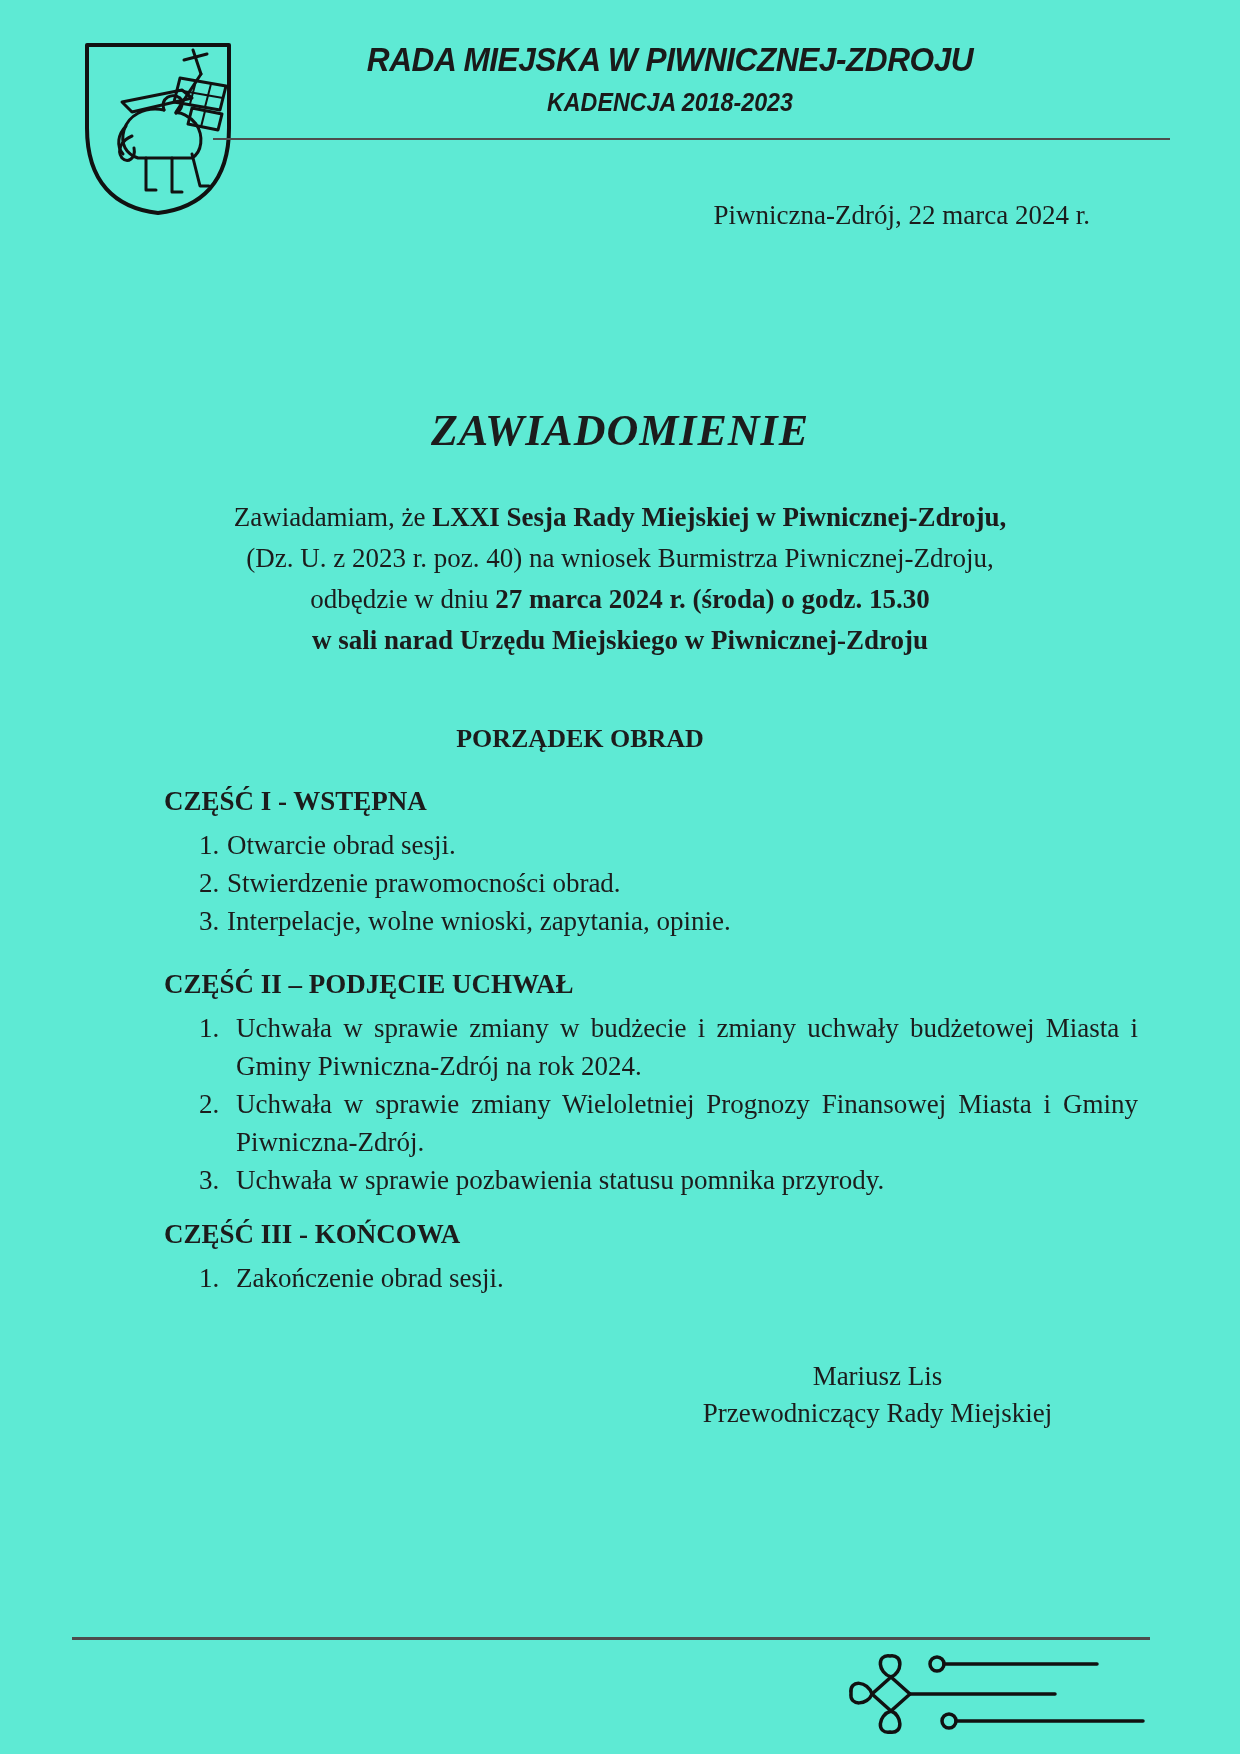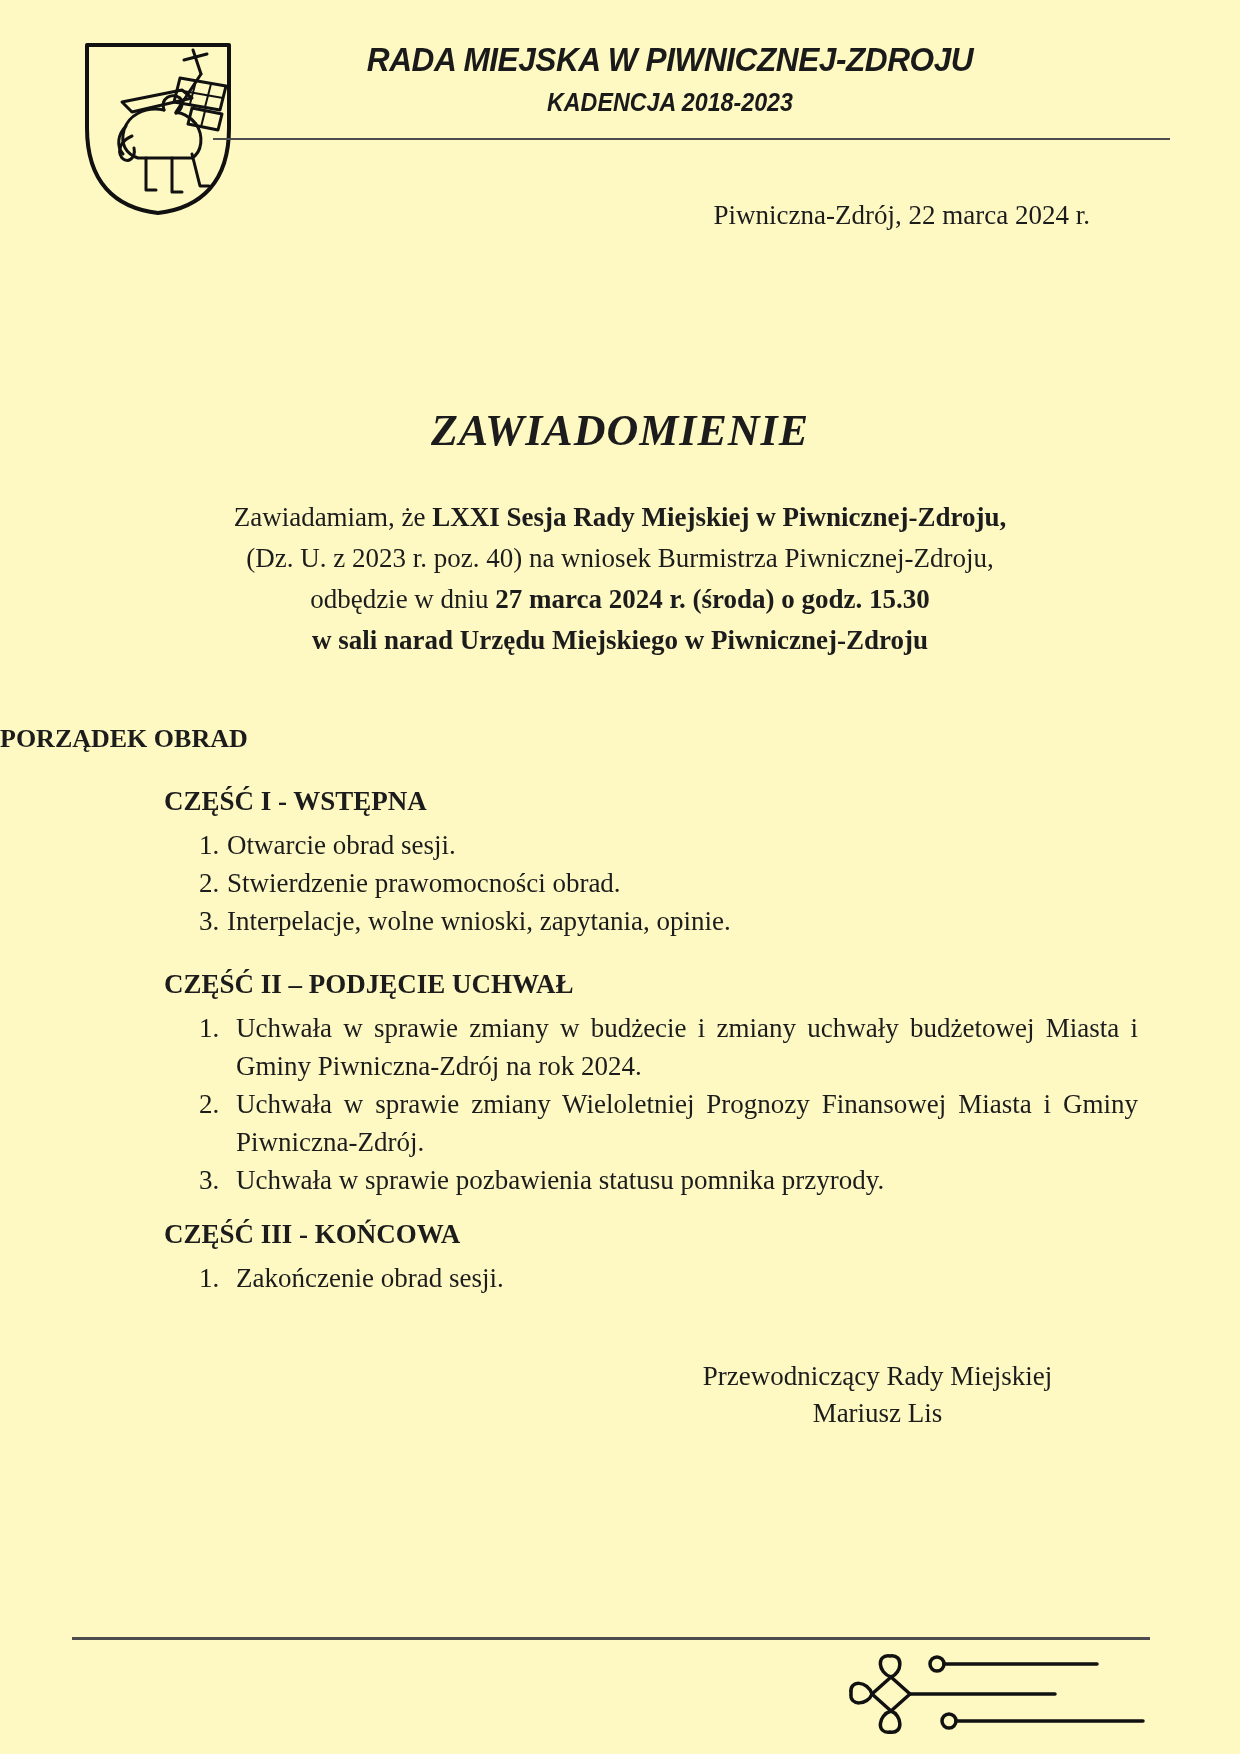--- a/index.html
+++ b/index.html
@@ -1,19 +1,19 @@
 <!DOCTYPE html>
 <html lang="pl"><head>
 <meta charset="utf-8">
 <style>
   html,body{margin:0;padding:0;background:#ffffff;}
   .page{
     position:relative;
     width:1240px;height:1754px;
-    background:#fef9c3;
+    background:#5eead4;
     font-family:"Liberation Serif", serif;
     color:#1c1c1c;
     overflow:hidden;
     text-decoration:underline;
   }
   
   .crest{position:absolute;left:80px;top:40px;width:156px;height:178px;}
   .header-text{
     position:absolute;left:235px;top:40px;width:870px;
     text-align:center;
@@ -26,21 +26,21 @@
   
   .place-date{position:absolute;top:200px;left:0;width:1090px;text-align:right;font-size:27px;}
   .case-number{position:absolute;top:266px;left:133px;font-size:27px;}
   
   .notice-title{
     position:absolute;top:405px;left:0;width:1240px;margin:0;
     text-align:center;font-size:44px;font-weight:bold;font-style:italic;letter-spacing:1px;
   }
   .notice-body{position:absolute;top:497px;left:133px;width:974px;text-align:center;font-size:27px;line-height:41px;}
   .notice-body b{font-weight:bold;}
-  .agenda-heading{position:absolute;top:724px;left:0;width:1160px;font-size:26px;font-weight:bold;}
+  .agenda-heading{position:absolute;top:724px;left:0;width:1160px;text-align:center;font-size:26px;font-weight:bold;}
   
   .agenda-section{position:absolute;left:133px;width:974px;font-size:27px;margin-left:31px;}
   .sec1{top:786px;}
   .sec2{top:969px;}
   .sec3{top:1219px;}
   .section-title{font-weight:bold;margin-bottom:9px;}
   .items{counter-reset:item;}
   .item{
     position:relative;margin-left:35px;padding-left:37px;
     line-height:38px;text-align:justify;
@@ -135,22 +135,22 @@
   </section>
 
   <section class="agenda-section sec3">
     <div class="section-title">CZĘŚĆ III - KOŃCOWA</div>
     <div class="items">
       <div class="item"><span>Zakończenie obrad sesji.</span></div>
     </div>
   </section>
 
   <div class="signature">
+    <div>Mariusz Lis</div>
     <div>Przewodniczący Rady Miejskiej</div>
-    <div>Mariusz Lis</div>
   </div>
 
   <div class="footer-rule"></div>
   <div class="flourish">
     <svg viewBox="0 0 310 90" width="310" height="90">
 
       <path class="ln" stroke-width="3.5" d="M46,27 L65,44 L46,61 L27,44 Z"></path>
 
       <path class="ln" stroke-width="3.5" d="M46,27 C33,23 31,4 45,6 C59,4 57,23 46,27"></path>
 

